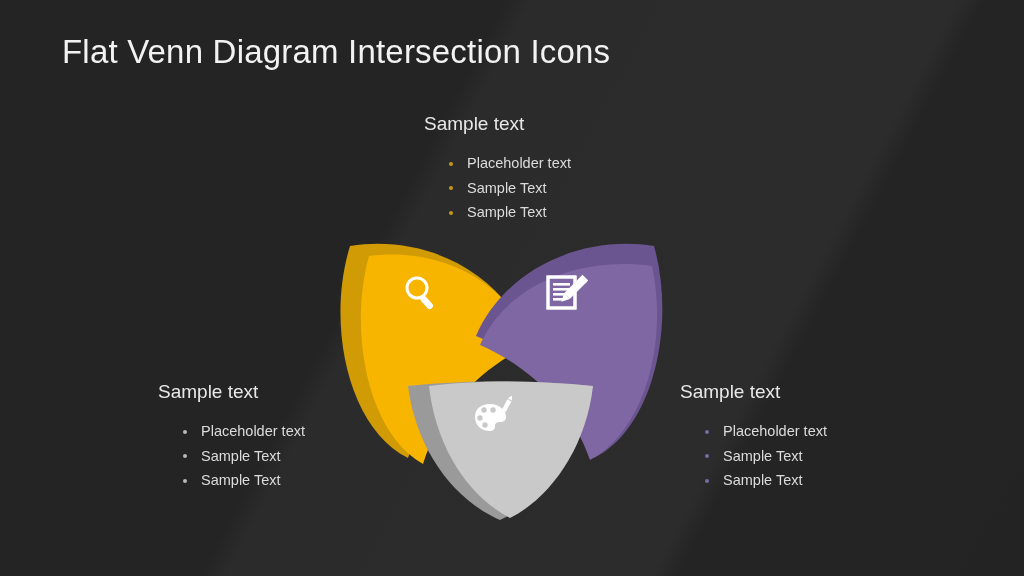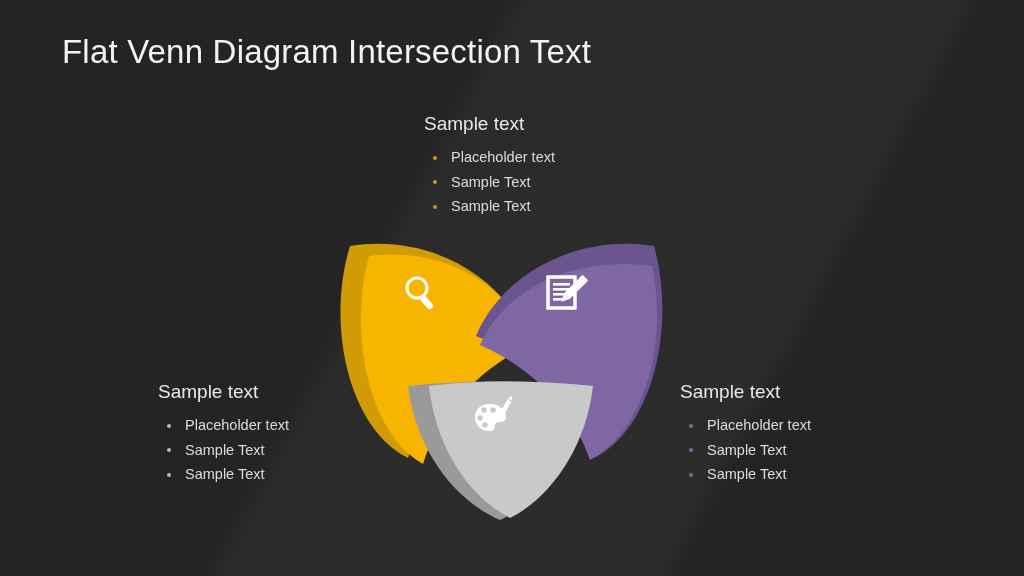--- a/index.html
+++ b/index.html
@@ -48,21 +48,21 @@
   }
   .tb-heading {
     font-size: 19px;
     font-weight: 400;
     color: #e8e8e8;
     margin: 0 0 10px 0;
     white-space: nowrap;
   }
   .tb-list {
     list-style: none;
-    margin: 0;
+    margin: 16px;
     padding: 0;
   }
   .tb-item {
     position: relative;
     font-size: 14.5px;
     color: #dcdcdc;
     line-height: 24.5px;
     padding-left: 27px;
     white-space: nowrap;
   }
@@ -98,21 +98,21 @@
   #icon-edit    { left: 212px; top: 43px;  }
   #icon-palette { left: 140px; top: 168px; }
 </style>
 </head>
 <body>
 
 <div id="slide" style="background: rgb(38, 38, 38);">
 
   <div id="bg-gradient"></div>
 
-  <div id="slide-title" style="color: rgb(242, 242, 242);">Flat Venn Diagram Intersection Text</div>
+  <div id="slide-title" style="color: rgb(242, 242, 242);">Flat Venn Diagram Intersection Icons</div>
 
   <div id="venn">
     <svg width="340" height="292" viewBox="0 0 340 292">
       <defs>
 
         <clipPath id="clipA">
             <circle cx="170" cy="150" r="150"></circle>
           </clipPath>
         <clipPath id="clipB">
             <circle cx="40" cy="225" r="150"></circle>

